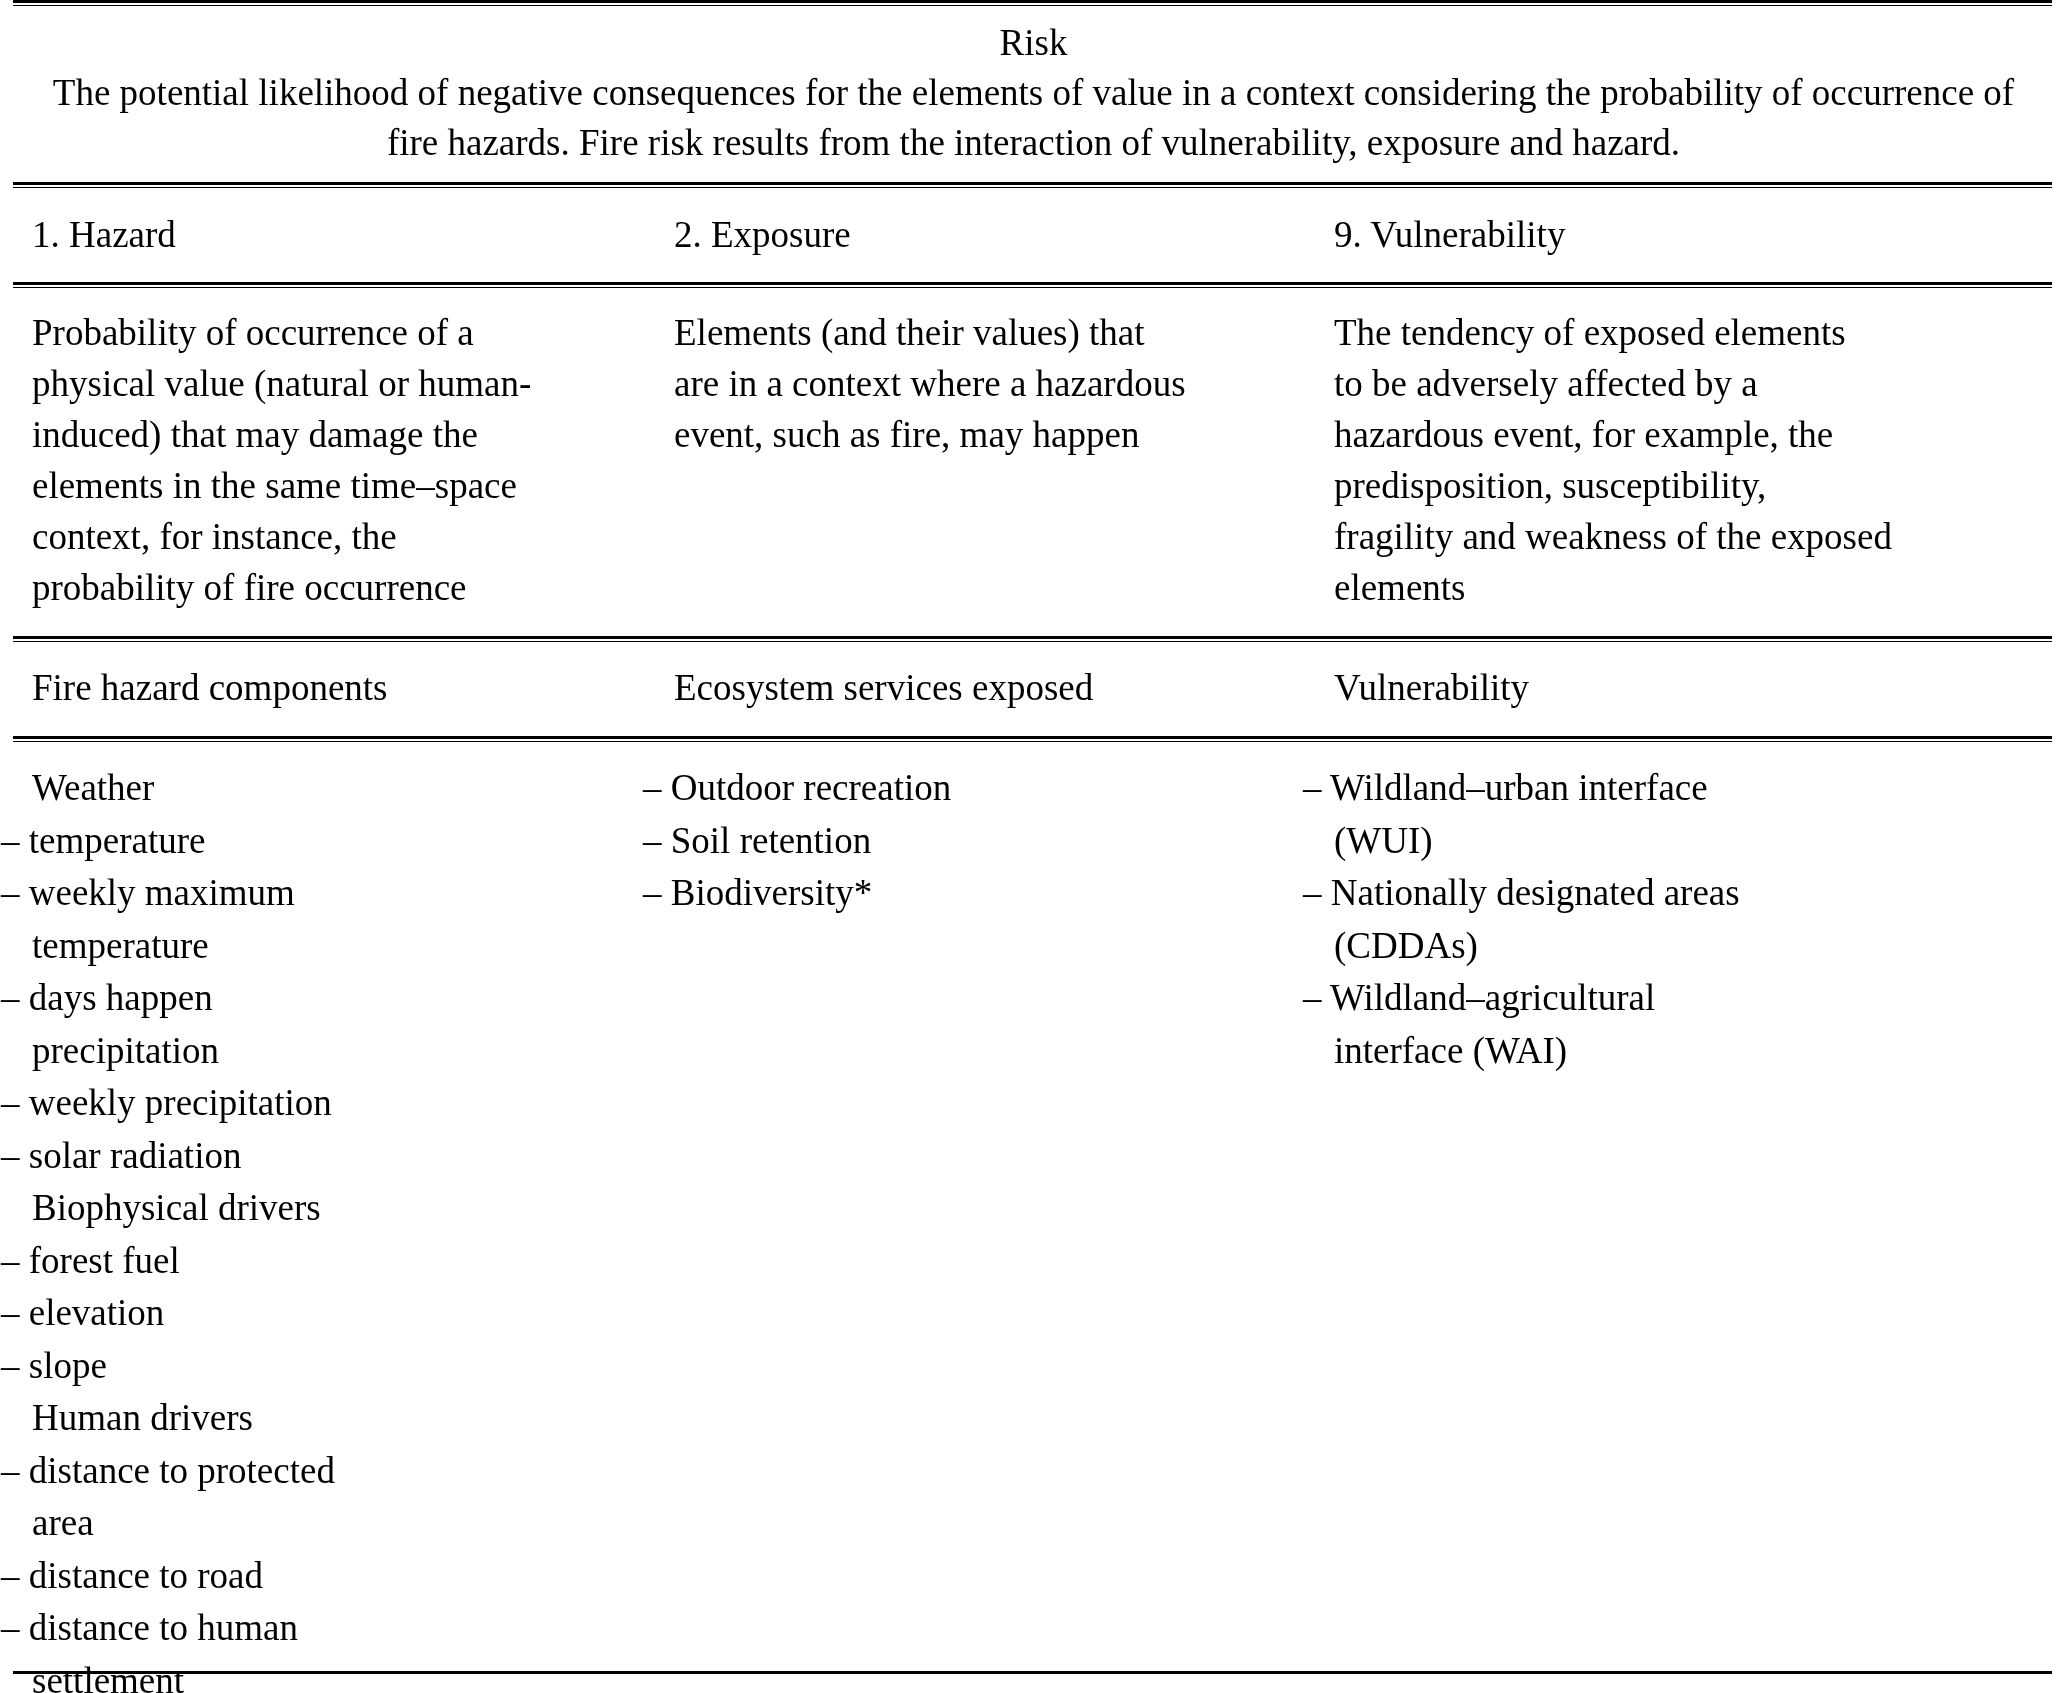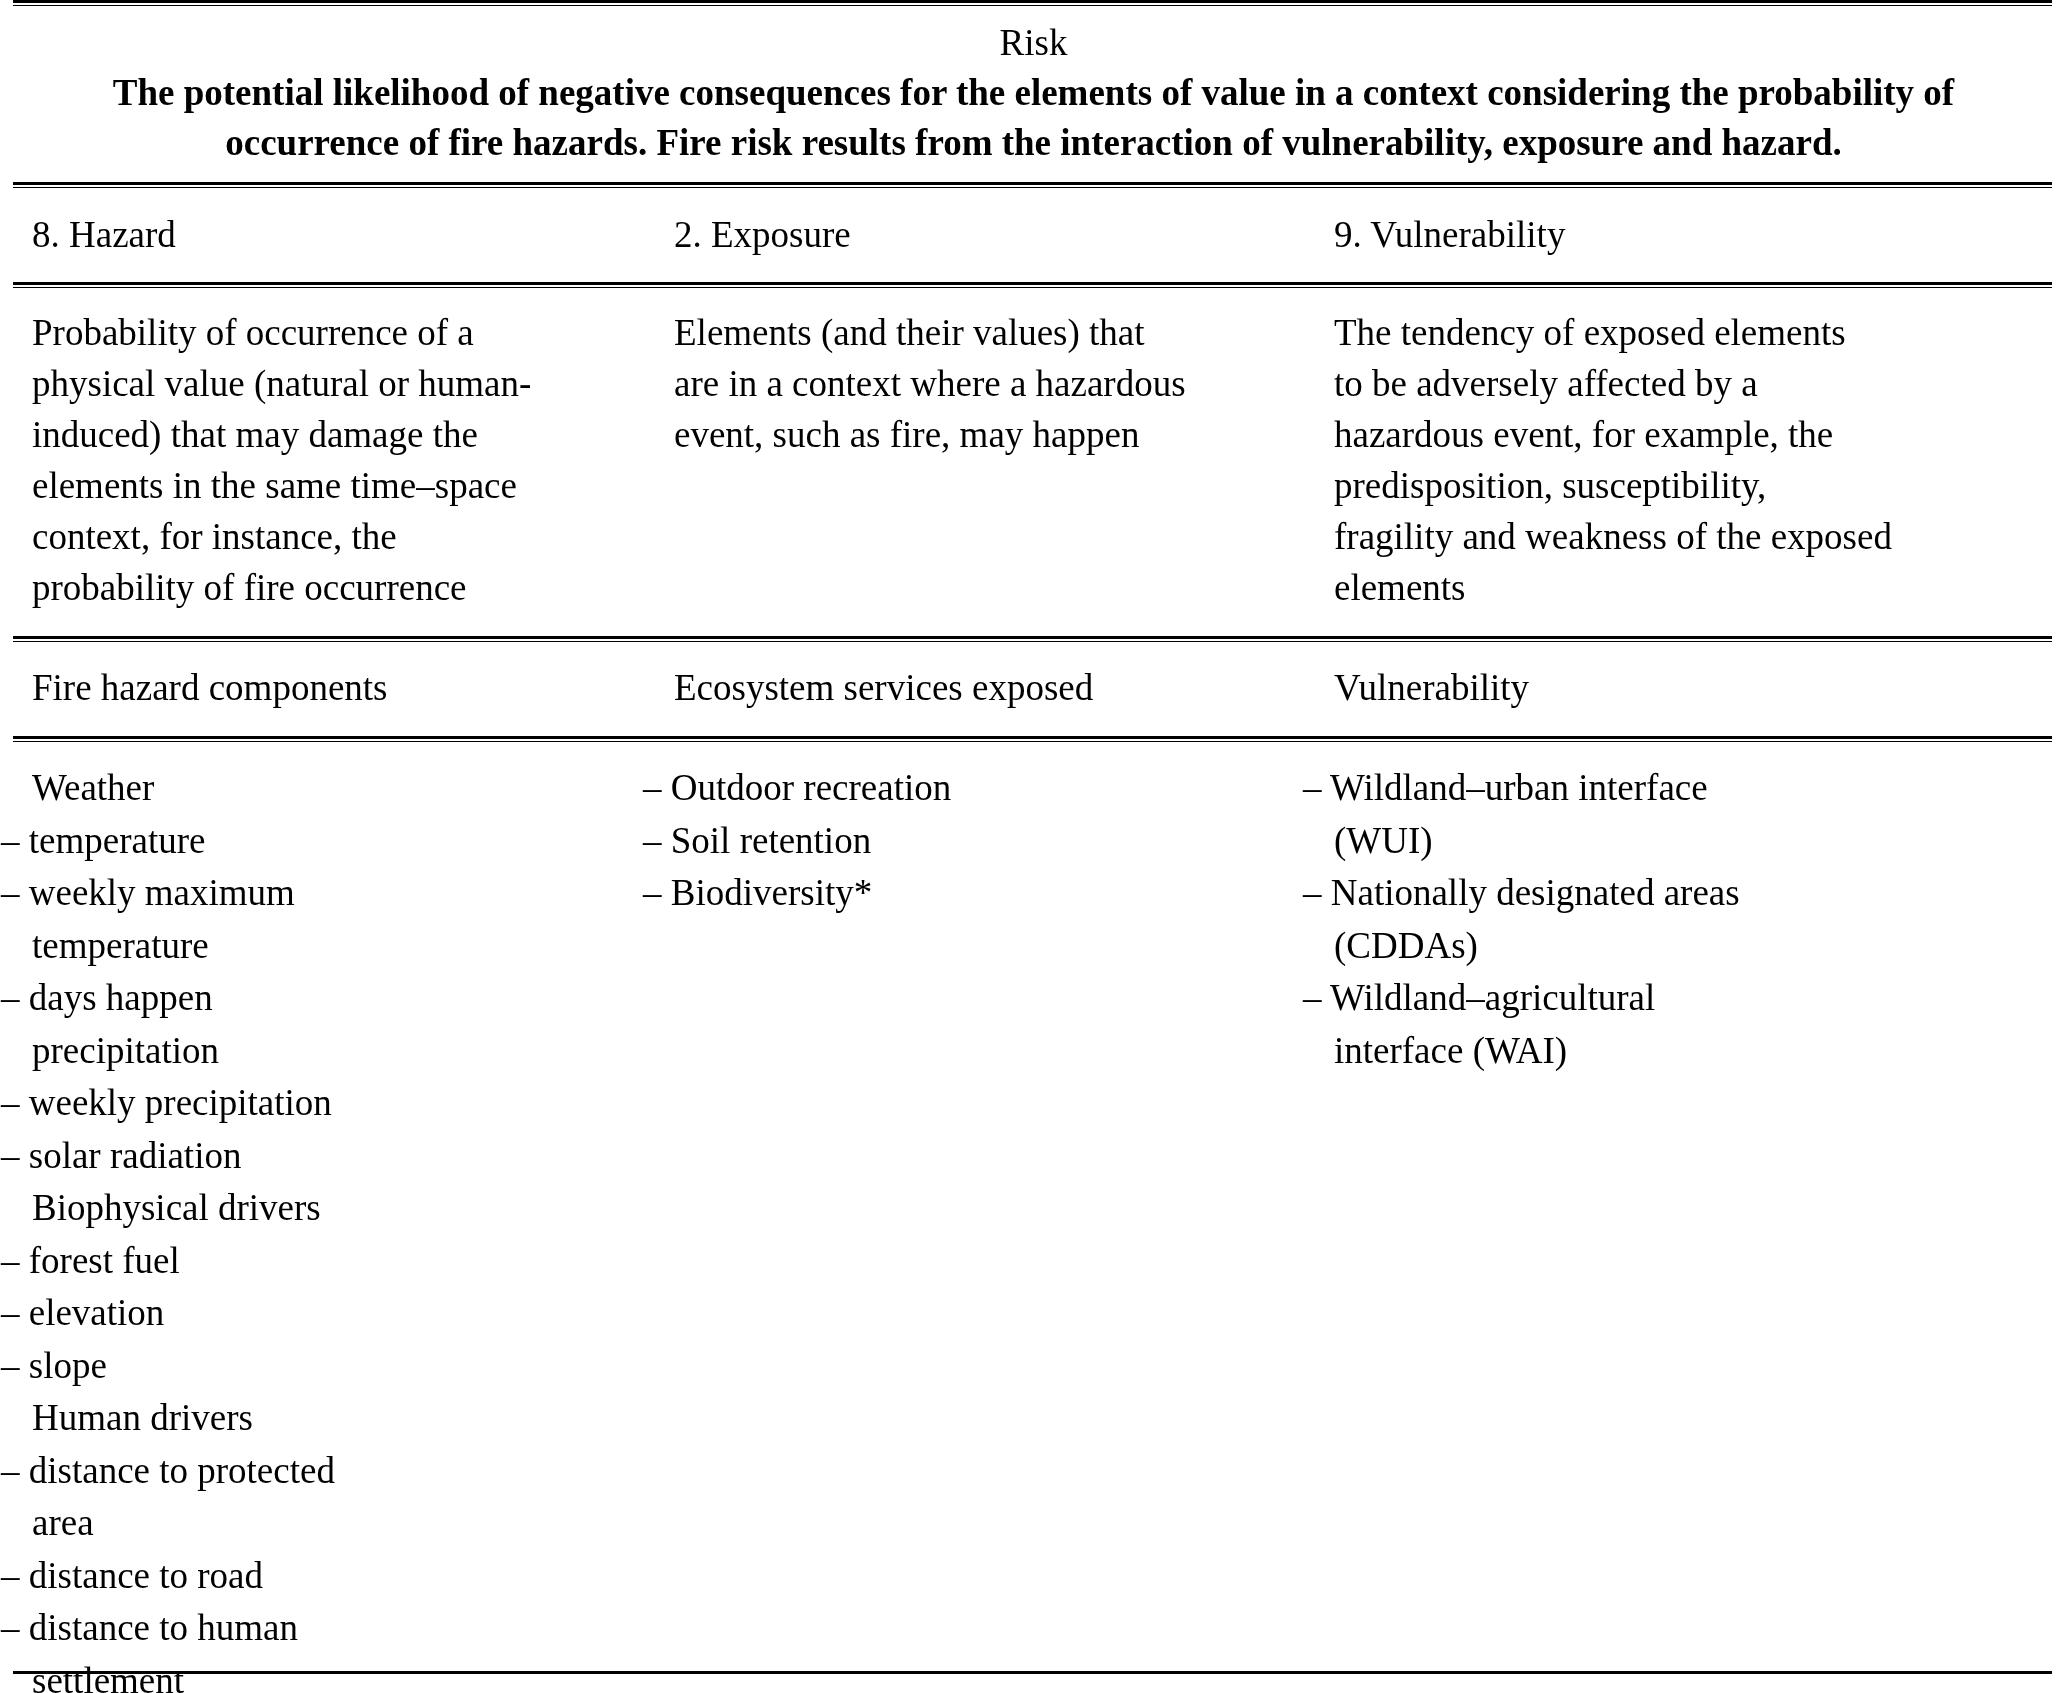--- a/index.html
+++ b/index.html
@@ -48,21 +48,20 @@
     line-height: 50px;
     padding-top: 12px;
     padding-bottom: 14px;
   }
   .caption-title {
     display: block;
   }
   .caption-body {
     display: block;
     padding: 0 18px;
-    font-weight: bold;
   }
 
   
   .row {
     display: flex;
     width: 100%;
     box-sizing: border-box;
   }
   .col {
     box-sizing: border-box;
@@ -132,21 +131,21 @@
 
   <div class="caption-block">
     <span class="caption-title">Risk</span>
     <span class="caption-body">The potential likelihood of negative consequences for the elements of value in a context considering the
 probability of occurrence of fire hazards. Fire risk results from the interaction of vulnerability, exposure and hazard.</span>
   </div>
 
   <hr class="rule rule-thick">
 
   <div class="row colhead-row">
-    <div class="col col-1">8. Hazard</div>
+    <div class="col col-1">1. Hazard</div>
     <div class="col col-2">2. Exposure</div>
     <div class="col col-3">9. Vulnerability</div>
   </div>
 
   <hr class="rule rule-thick">
 
   <div class="row defs-row">
     <div class="col col-1">
       <span class="def-text">Probability of occurrence of a
 physical value (natural or human-

